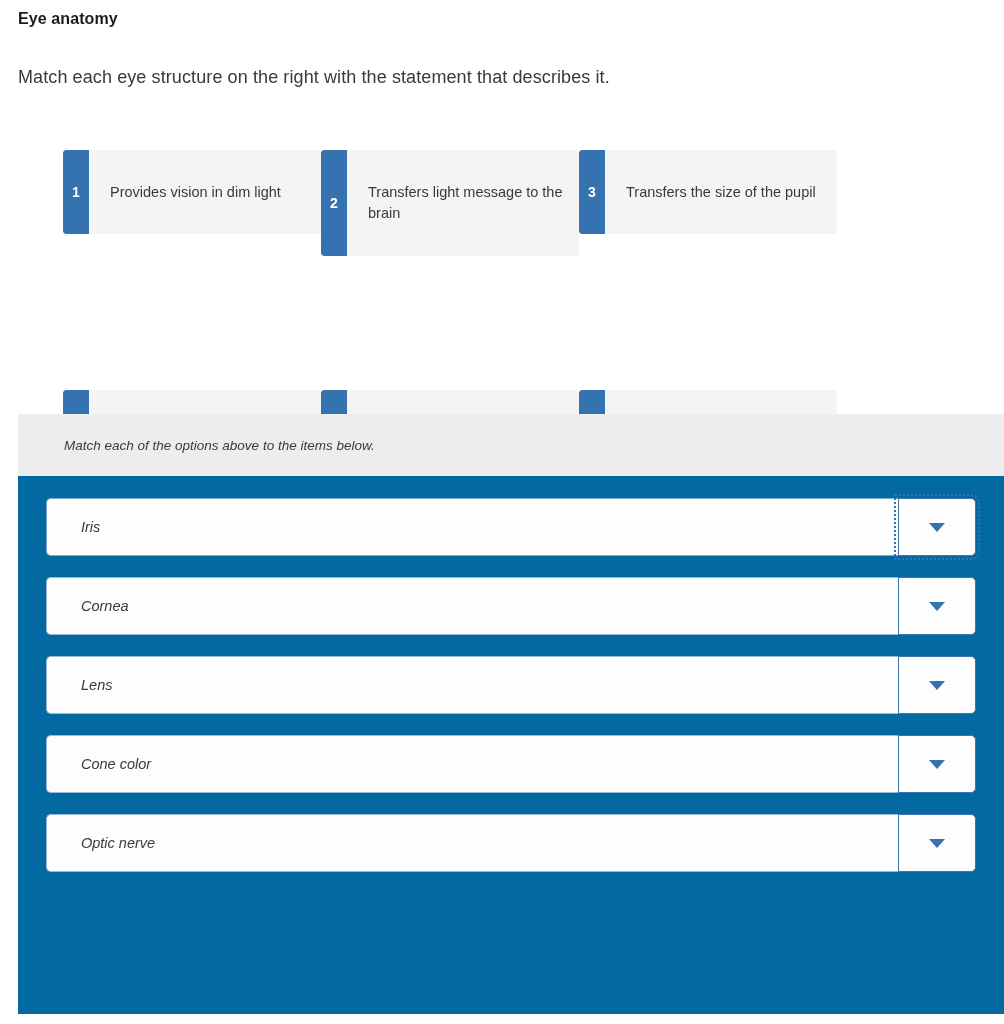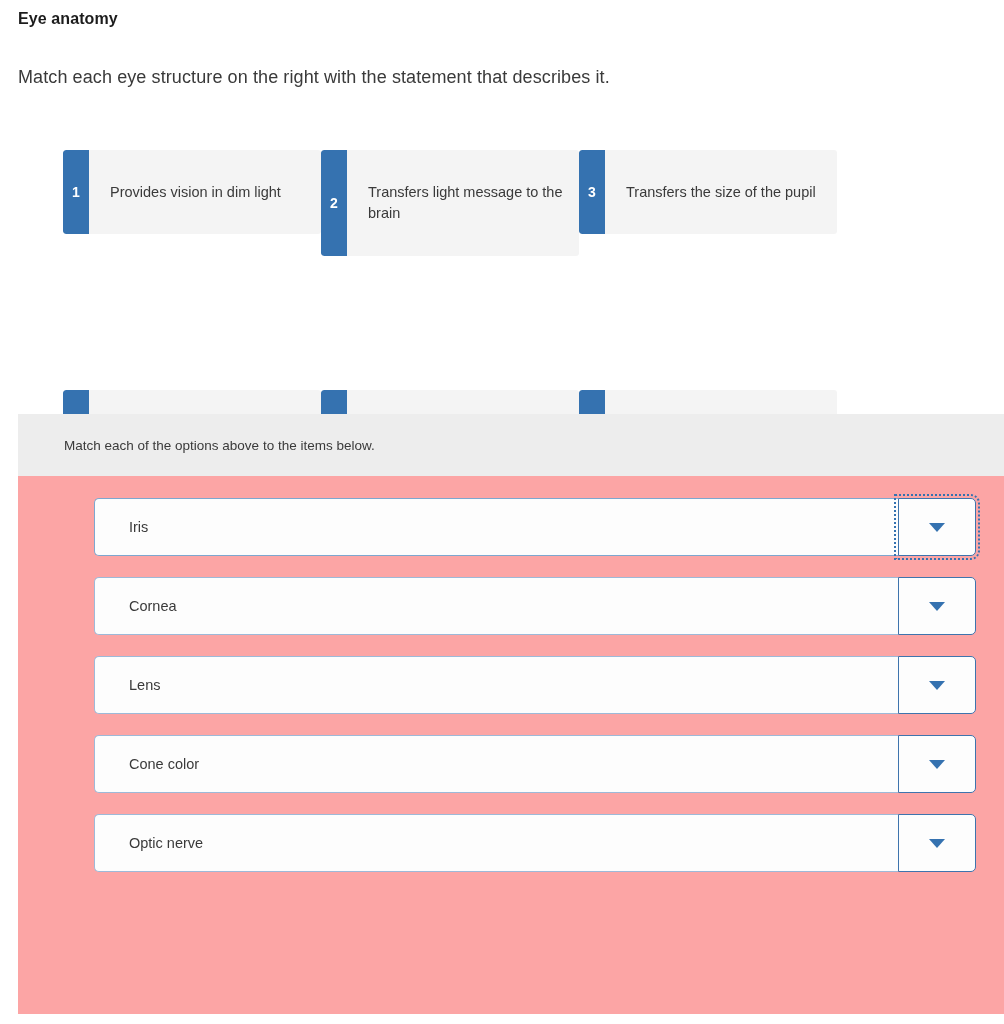--- a/index.html
+++ b/index.html
@@ -77,21 +77,22 @@
   .c5 { left: 321px; top: 120px; width: 258px; height: 86px; }
   .c6 { left: 579px; top: 120px; width: 258px; height: 108px; }
   .c4 .opt-badge, .c6 .opt-badge, .c2 .opt-badge { }
 
   
   .panel {
     position: absolute;
     left: 18px; top: 414px;
     width: 986px;
     height: 600px;
-    background: #fca5a5;
+    background: #0369a1;
+    font-style: italic;
   }
   .panel-header {
     height: 62px;
     background: #ededed;
     display: flex;
     align-items: center;
     padding-left: 46px;
     font-size: 13.5px;
     color: #3a3a3a;
   }
@@ -108,21 +109,20 @@
     flex: 1 1 auto;
     border: 1px solid #9db9d8;
     border-right: none;
     border-radius: 5px 0 0 5px;
     background: #fdfdfd;
     display: flex;
     align-items: center;
     padding-left: 34px;
     font-size: 14.5px;
     color: #3a3a3a;
-    margin-left: 48px;
   }
   .match-toggle {
     position: relative;
     flex: 0 0 78px;
     width: 78px;
     border: 1px solid #3e74ad;
     border-radius: 0 5px 5px 0;
     background: #fdfdfd;
     display: flex;
     align-items: center;

